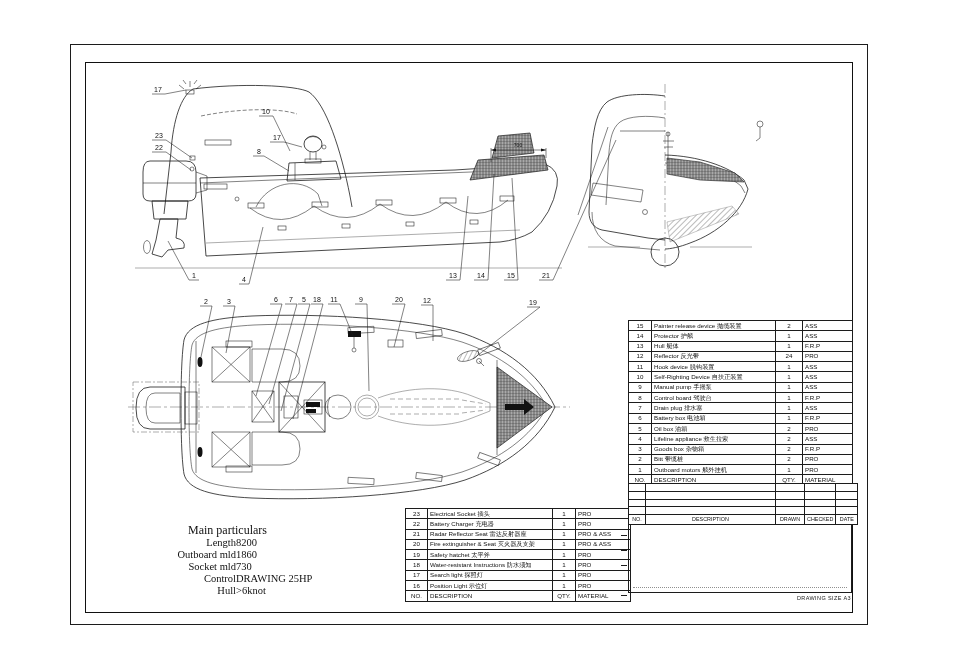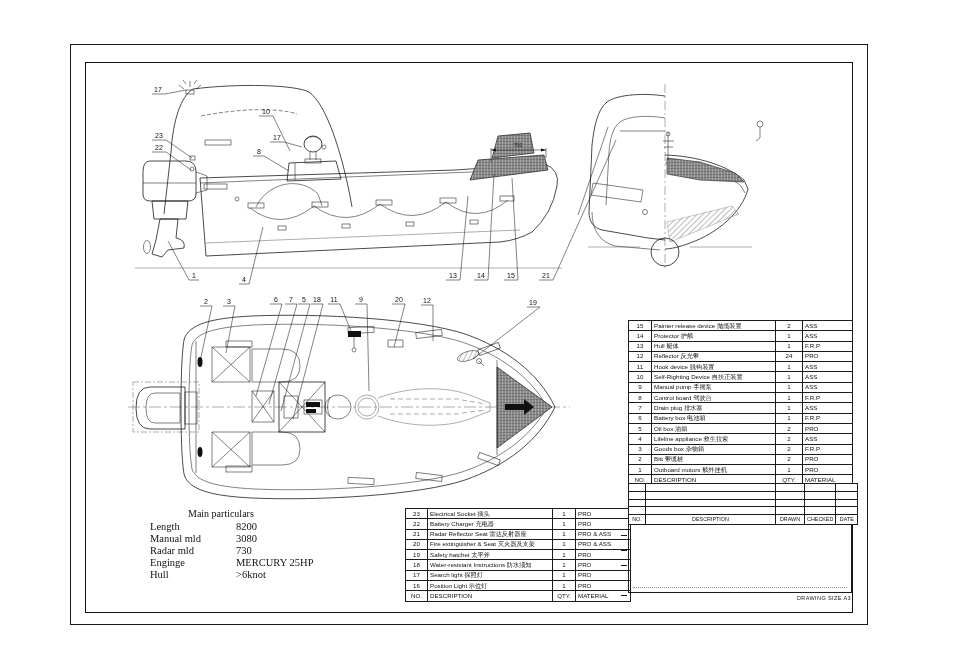--- a/index.html
+++ b/index.html
@@ -10,22 +10,22 @@
   .art{position:absolute;left:0;top:0;width:953px;height:667px;}
   .art .s{stroke:#1c1c1c;fill:none;stroke-width:.8;}
   .art .f{stroke:#1c1c1c;fill:none;stroke-width:.55;}
   .art .t{stroke:#5a5a5a;fill:none;stroke-width:.5;}
   .art .blk{fill:#111;stroke:none;}
   .art .lead{stroke:#1c1c1c;fill:none;stroke-width:.55;}
   .art text{font:7px "Liberation Sans",sans-serif;fill:#111;}
   .art text.dim{font-size:5px;}
   .particulars{position:absolute;left:150px;top:508px;width:190px;color:#111;
     font-family:"Liberation Serif",serif;font-size:10.5px;line-height:12px;}
-  .particulars h3{margin:0 0 1px 38px;font-size:10px;font-weight:normal;}
-  .p-row span:first-child{display:inline-block;width:86px;}
+  .particulars h3{margin:16px 0 1px 38px;font-size:12px;font-weight:normal;}
+  .p-row span:first-child{display:inline-block;width:86px;text-align:right;}
   table{border-collapse:collapse;table-layout:fixed;background:#fff;}
   td{border:.9px solid #1c1c1c;font-size:6.2px;line-height:1;height:9.3px;padding:0 2px;
      white-space:nowrap;overflow:hidden;color:#111;font-family:"Liberation Sans",sans-serif;}
   td.c0{text-align:center;}
   td.c2{text-align:center;}
   #tblBottom{position:absolute;left:405px;top:508px;}
   #tblRight{position:absolute;left:628px;top:320px;}
   #tblRev{position:absolute;left:628px;top:483px;}
   #tblRev td{height:6.8px;}
   #tblRev tr.header-row td{height:9px;text-align:center;font-size:5.4px;}
@@ -323,23 +323,23 @@
             <text x="533" y="305" text-anchor="middle">19</text>
           </g>
       </g>
     </g>
   </svg>
 
   <section class="particulars">
     <h3>Main particulars</h3>
     <div id="pRows">
         <div class="p-row"><span>Length</span><span>8200</span></div>
-        <div class="p-row"><span>Manual mld</span><span>3080</span></div>
-        <div class="p-row"><span>Radar mld</span><span>730</span></div>
-        <div class="p-row"><span>Enginge</span><span>MERCURY 25HP</span></div>
+        <div class="p-row"><span>Outboard mld</span><span>1860</span></div>
+        <div class="p-row"><span>Socket mld</span><span>730</span></div>
+        <div class="p-row"><span>Control</span><span>DRAWING 25HP</span></div>
         <div class="p-row"><span>Hull</span><span>&gt;6knot</span></div>
       </div>
   </section>
 
   <table id="tblBottom">
       <colgroup>
         <col style="width: 22px;">
         <col style="width: 125px;">
         <col style="width: 23px;">
         <col style="width: 55px;">

